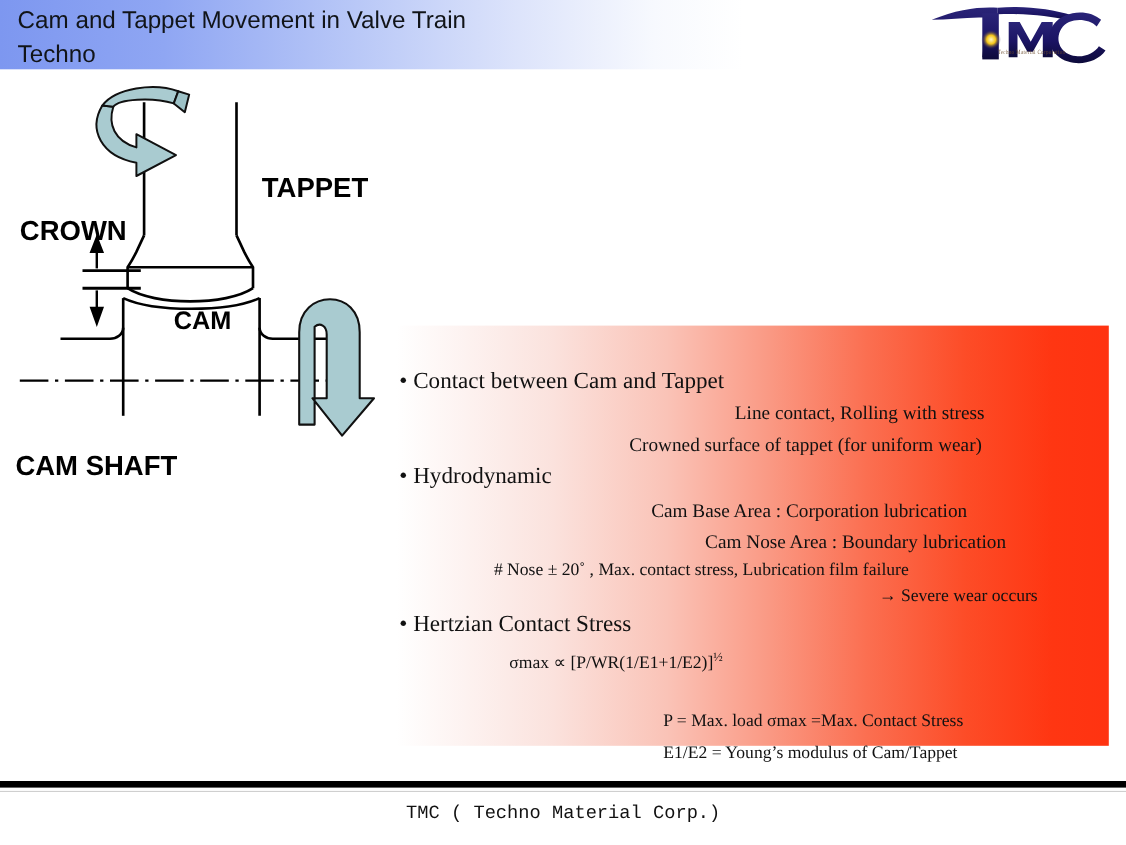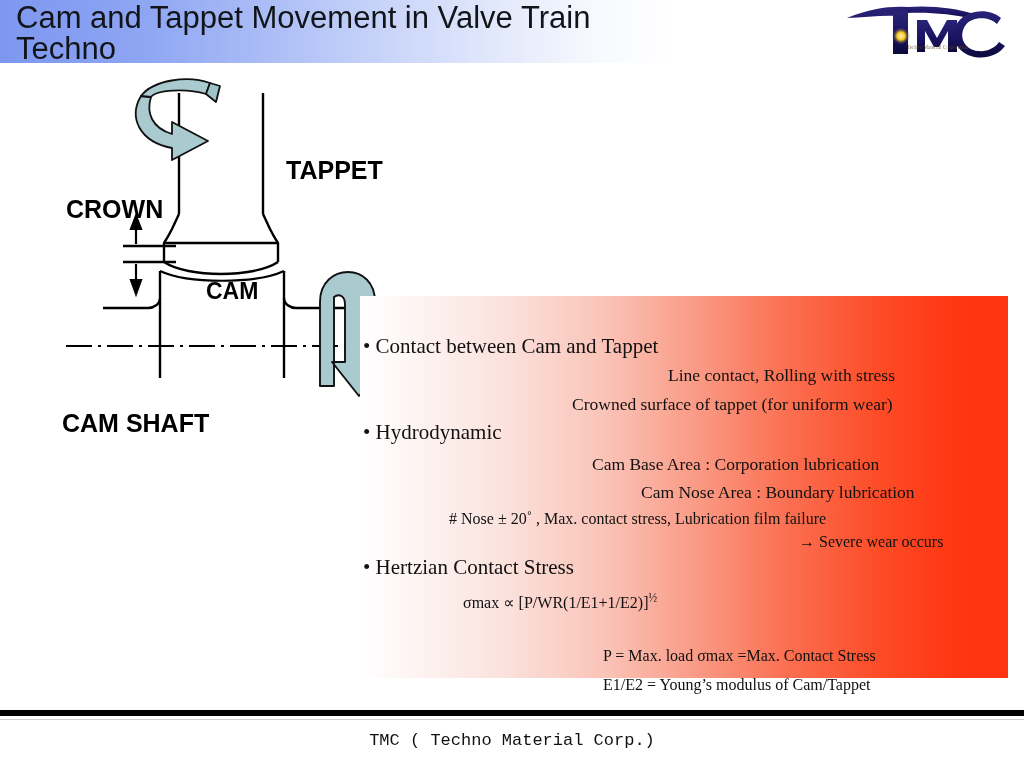--- a/index.html
+++ b/index.html
@@ -13,36 +13,36 @@
   .slide{position:absolute;inset:0;width:1024px;height:768px;background:#fff;}
 
   
   .title-bar{
     position:absolute;left:0;top:0;width:675px;height:63px;
     background:linear-gradient(to right,#7d97f0 0%,#8fa6f3 22%,#b9c8f7 48%,#dde4fb 70%,#f7f9fe 88%,#ffffff 100%);
   }
   .title-text{
     position:absolute;left:16px;top:2px;width:600px;
     font-family:"Liberation Sans", sans-serif;
-    font-size:31px;line-height:31px;color:#111418;
+    font-size:22px;line-height:31px;color:#111418;
     letter-spacing:0px;font-weight:400;
   }
 
   
   .logo{position:absolute;left:845px;top:4px;width:172px;height:56px;}
   .logo svg{display:block;}
   .logo-tag{
     position:absolute;left:62px;top:40px;width:108px;
     font-size:4.6px;letter-spacing:.3px;color:#6b4a2a;
     font-family:"Liberation Serif", serif;white-space:nowrap;
     transform:scaleY(1.25);transform-origin:left top;opacity:.85;
   }
 
   
-  .diagram{position:absolute;left:0px;top:66px;width:358px;height:384px;margin-left:48px;}
+  .diagram{position:absolute;left:0px;top:66px;width:358px;height:384px;}
   .diagram svg{display:block;}
 
   
   .content-panel{
     position:absolute;left:360px;top:296px;width:648px;height:382px;
     background:linear-gradient(to right,
        #ffffff 0%, #fdf2f0 10%, #fbe2dd 22%, #fac3b7 38%,
        #fa9a85 52%, #fb6f51 66%, #fd4c27 80%, #ff3612 92%, #ff3311 100%);
   }
 

